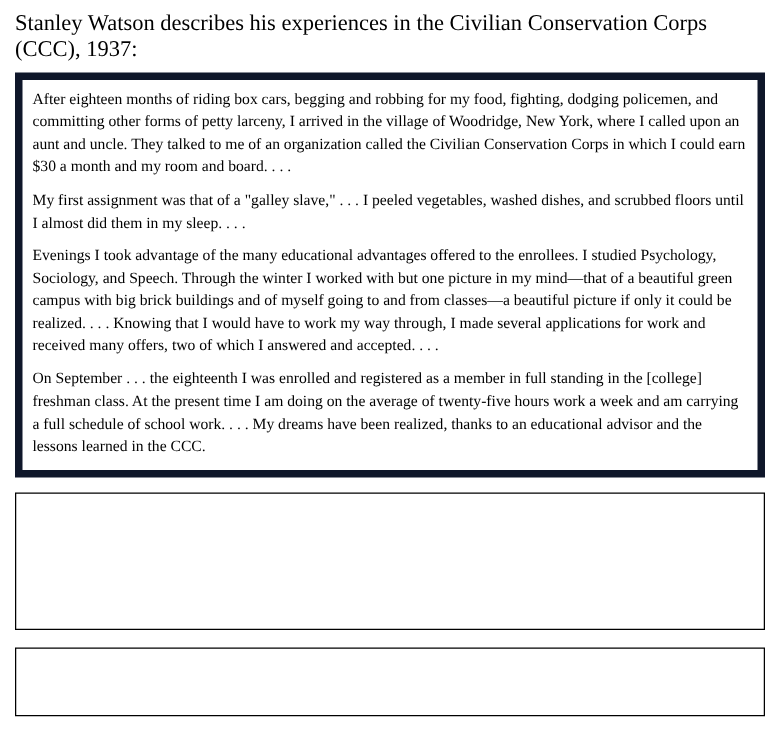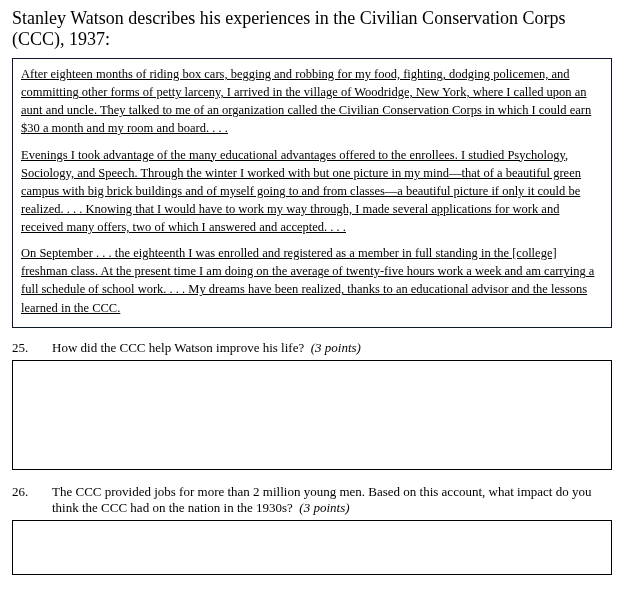--- a/index.html
+++ b/index.html
@@ -17,26 +17,25 @@
       min-height: 597px;
       padding: 8px 12px;
     }
 
     .intro-text {
       font-size: 18px;
       margin-bottom: 8px;
     }
 
     .passage-box {
-      border: 1px solid #0f172a;
+      border: 6px solid #0f172a;
       padding: 6px 8px;
       margin-bottom: 12px;
       font-size: 12.5px;
       line-height: 1.45;
-      text-decoration: underline;
     }
 
     .passage-box p {
       margin-bottom: 8px;
     }
 
     .passage-box p:last-child {
       margin-bottom: 4px;
     }
 
@@ -88,37 +87,24 @@
     }
   </style>
 </head>
 <body>
 
 <p class="intro-text">Stanley Watson describes his experiences in the Civilian Conservation Corps (CCC), 1937:</p>
 
 <div class="passage-box">
 
 <p>After eighteen months of riding box cars, begging and robbing for my food, fighting, dodging policemen, and committing other forms of petty larceny, I arrived in the village of Woodridge, New York, where I called upon an aunt and uncle. They talked to me of an organization called the Civilian Conservation Corps in which I could earn $30 a month and my room and board. . . .</p>
+    <p>My first assignment was that of a "galley slave," . . . I peeled vegetables, washed dishes, and scrubbed floors until I almost did them in my sleep. . . .</p>
     <p>Evenings I took advantage of the many educational advantages offered to the enrollees. I studied Psychology, Sociology, and Speech. Through the winter I worked with but one picture in my mind—that of a beautiful green campus with big brick buildings and of myself going to and from classes—a beautiful picture if only it could be realized. . . . Knowing that I would have to work my way through, I made several applications for work and received many offers, two of which I answered and accepted. . . .</p>
     <p>On September . . . the eighteenth I was enrolled and registered as a member in full standing in the [college] freshman class. At the present time I am doing on the average of twenty-five hours work a week and am carrying a full schedule of school work. . . . My dreams have been realized, thanks to an educational advisor and the lessons learned in the CCC.</p>
   </div>
 
 <div class="question-section">
-  <div class="question-label">
-    <span class="question-number">25.</span>
-    <span class="question-text">
-      <span>How did the CCC help Watson improve his life?</span>
-      &nbsp;<span class="italic">(3 points)</span>
-    </span>
-  </div>
   <textarea class="answer-box" style=""></textarea>
 </div>
 
 <div class="question-section">
-  <div class="question-label">
-    <span class="question-number">26.</span>
-    <span class="question-text">
-      <span>The CCC provided jobs for more than 2 million young men. Based on this account, what impact do you think the CCC had on the nation in the 1930s?</span>
-      &nbsp;<span class="italic">(3 points)</span>
-    </span>
-  </div>
   <textarea class="answer-box-short" style=""></textarea>
 </div>
 
 </body></html>

